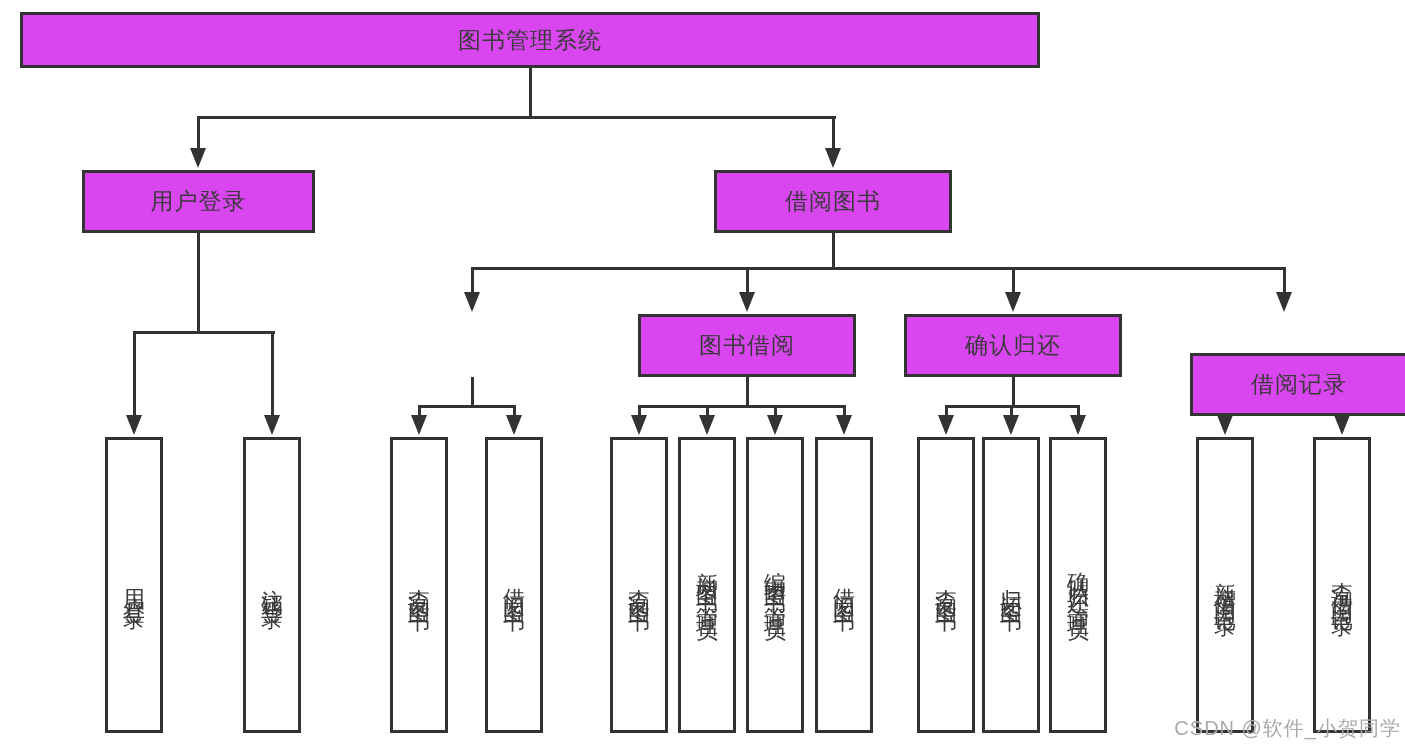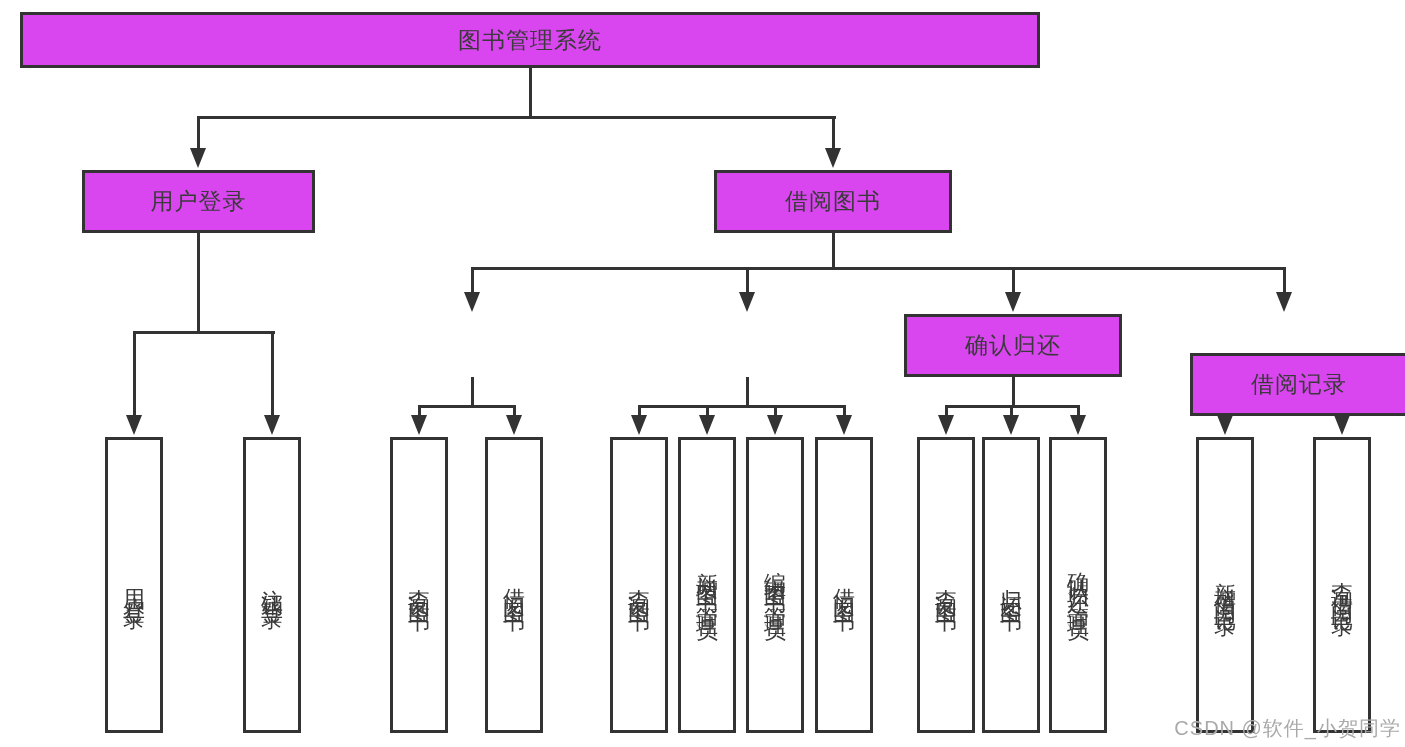--- a/index.html
+++ b/index.html
@@ -60,20 +60,21 @@
   <div class="hline" style="left:470.5px;top:267px;width:815px;height:3px;"></div>
   <div class="vline" style="left:470.5px;top:270px;width:3px;height:22px;"></div>
   <div class="arrow" style="left:464px;top:292px;"></div>
   <div class="vline" style="left:745.5px;top:270px;width:3px;height:22px;"></div>
   <div class="arrow" style="left:739px;top:292px;"></div>
   <div class="vline" style="left:1011.5px;top:270px;width:3px;height:22px;"></div>
   <div class="arrow" style="left:1005px;top:292px;"></div>
   <div class="vline" style="left:1282.5px;top:270px;width:3px;height:22px;"></div>
   <div class="arrow" style="left:1276px;top:292px;"></div>
 
+  <div class="hnode" style="left:638px;top:314px;width:218px;height:63px;">图书借阅</div>
   <div class="hnode" style="left:904px;top:314px;width:218px;height:63px;">确认归还</div>
   <div class="hnode" style="left:1190px;top:314px;width:218px;height:63px;margin-top:39px;">借阅记录</div>
 
   <div class="vline" style="left:470.5px;top:377px;width:3px;height:28px;"></div>
   <div class="hline" style="left:417.5px;top:405px;width:98px;height:3px;"></div>
   <div class="vline" style="left:417.5px;top:408px;width:3px;height:7px;"></div>
   <div class="arrow" style="left:411px;top:415px;"></div>
   <div class="vline" style="left:512.5px;top:408px;width:3px;height:7px;"></div>
   <div class="arrow" style="left:506px;top:415px;"></div>
 

